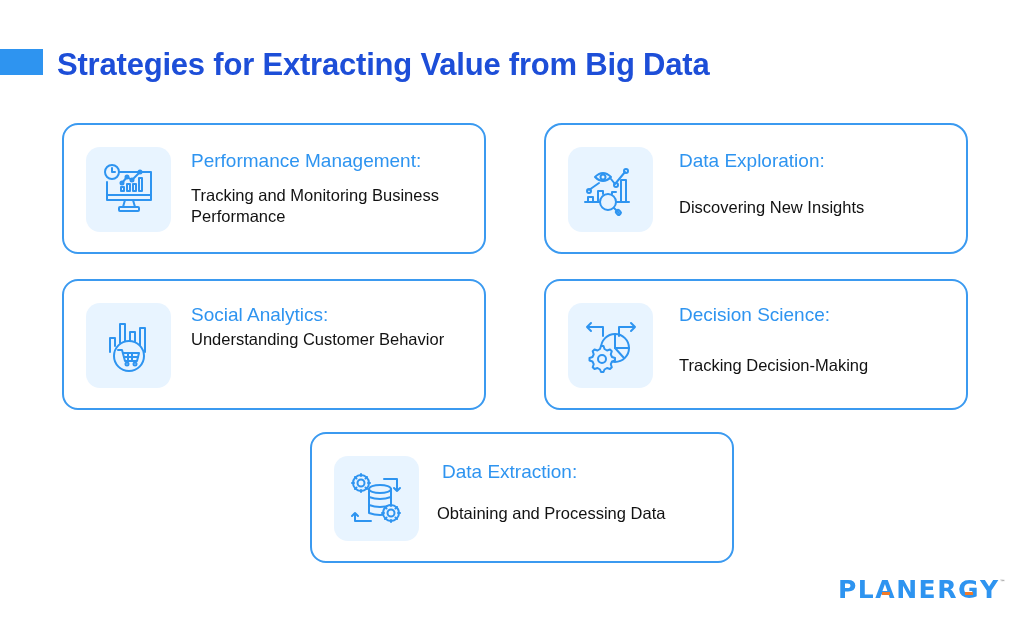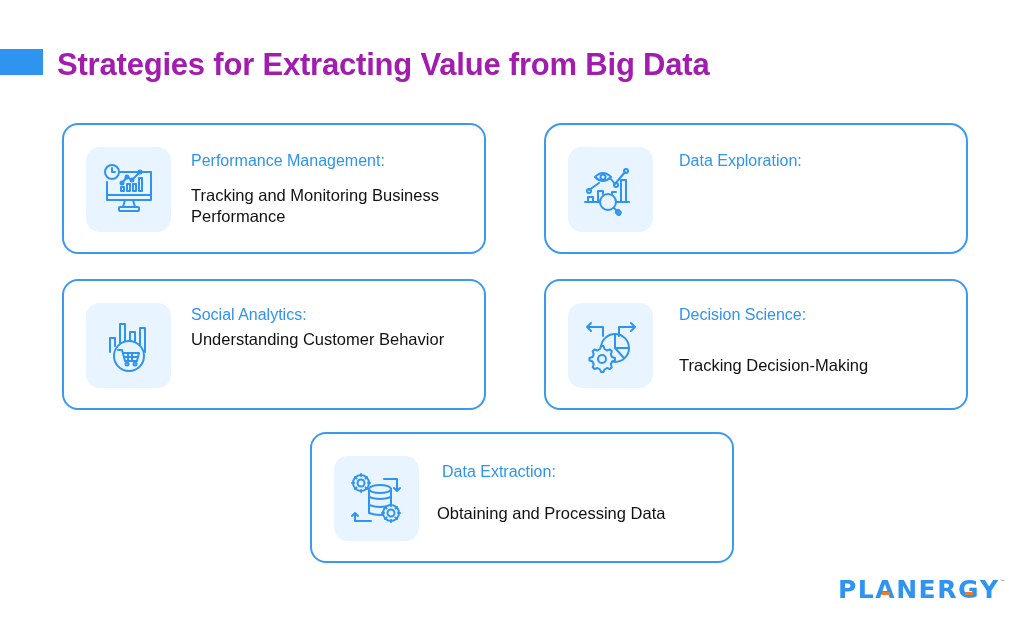--- a/index.html
+++ b/index.html
@@ -1,25 +1,25 @@
 <!DOCTYPE html>
 <html><head>
   <meta charset="utf-8">
   <style>
     * { box-sizing: border-box; margin: 0; padding: 0; }
     html, body { width: 1024px; height: 644px; background: #ffffff; overflow: hidden; }
     body { position: relative; font-family: "Liberation Sans", "DejaVu Sans", sans-serif; color: #111111; }
 
     .title-accent { position: absolute; left: 0; top: 49px; width: 43px; height: 26px; background: #2e94f0; }
-    .page-title { position: absolute; left: 57px; top: 45px; font-size: 31px; font-weight: 700; color: #a21caf; letter-spacing: -0.2px; line-height: 40px; white-space: nowrap; }
+    .page-title { position: absolute; left: 57px; top: 45px; font-size: 31px; font-weight: 700; color: #1d4ed8; letter-spacing: -0.2px; line-height: 40px; white-space: nowrap; }
 
     .card { position: absolute; width: 424px; height: 131px; border: 2px solid #3b9af0; border-radius: 16px; background: #ffffff; }
     .card .icon-box { position: absolute; left: 22px; top: 22px; width: 85px; height: 85px; border-radius: 14px; background: #e8f4ff; display: flex; align-items: center; justify-content: center; }
     .card .icon-box svg { width: 60px; height: 60px; }
-    .card .heading { position: absolute; left: 127px; font-size: 16px; font-weight: 400; color: #2e94f0; white-space: nowrap; line-height: 20px; }
+    .card .heading { position: absolute; left: 127px; font-size: 19px; font-weight: 400; color: #2e94f0; white-space: nowrap; line-height: 20px; }
     .card .desc { position: absolute; left: 127px; font-size: 16.5px; font-weight: 400; color: #121212; line-height: 21px; width: 280px; }
 
     #card-perf { left: 62px; top: 123px; }
     #card-perf .heading { top: 26px; }
     #card-perf .desc { top: 60px; }
 
     #card-explore { left: 544px; top: 123px; border-radius: 18px; }
     #card-explore .heading { left: 133px; top: 26px; }
     #card-explore .desc { left: 133px; top: 72px; }
 
@@ -83,20 +83,21 @@
       <path d="M17 42 V31 H22 V34"></path>
       <path d="M31 34 V32 H35"></path>
       <path d="M40 42 V20 H45 V42"></path>
       <line x1="4" y1="42" x2="48" y2="42"></line>
       <circle cx="27" cy="42" r="8" fill="#e8f4ff"></circle>
       <path d="M33 48 L38 53"></path>
       <rect x="35" y="50" width="4" height="5" rx="1.5" transform="rotate(-45 37 52)"></rect>
     </svg>
   </div>
   <div class="heading">Data Exploration:</div>
+  <div class="desc">Discovering New Insights</div>
 </div>
 
 <div class="card" id="card-social">
   <div class="icon-box">
     <svg viewBox="0 0 60 60" fill="none" stroke="#2e94f0" stroke-width="2" stroke-linecap="round" stroke-linejoin="round">
       <path d="M11 36 V22 H16 V30"></path>
       <path d="M21 27 V8 H26 V26"></path>
       <path d="M31 26 V16 H36 V28"></path>
       <path d="M41 30 V12 H46 V36"></path>
       <circle cx="30" cy="40" r="15" fill="#e8f4ff"></circle>

